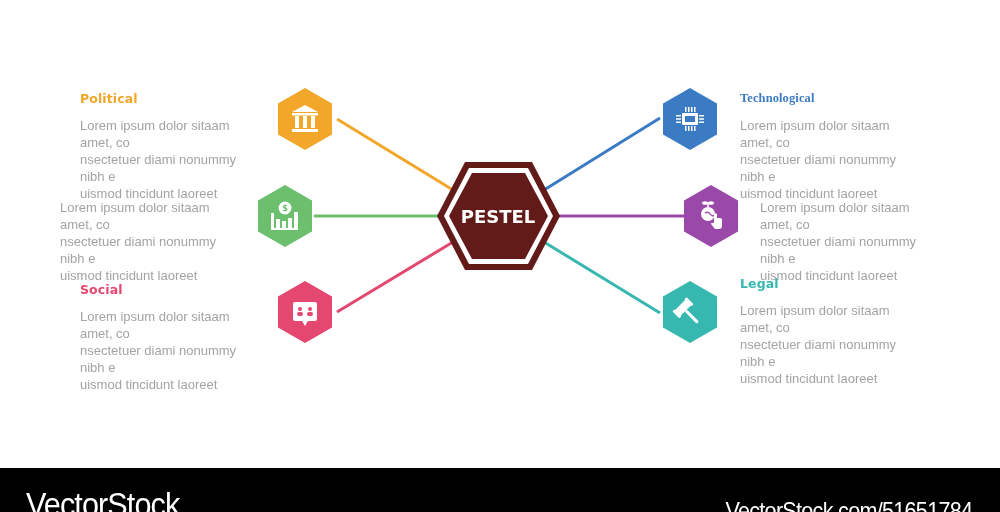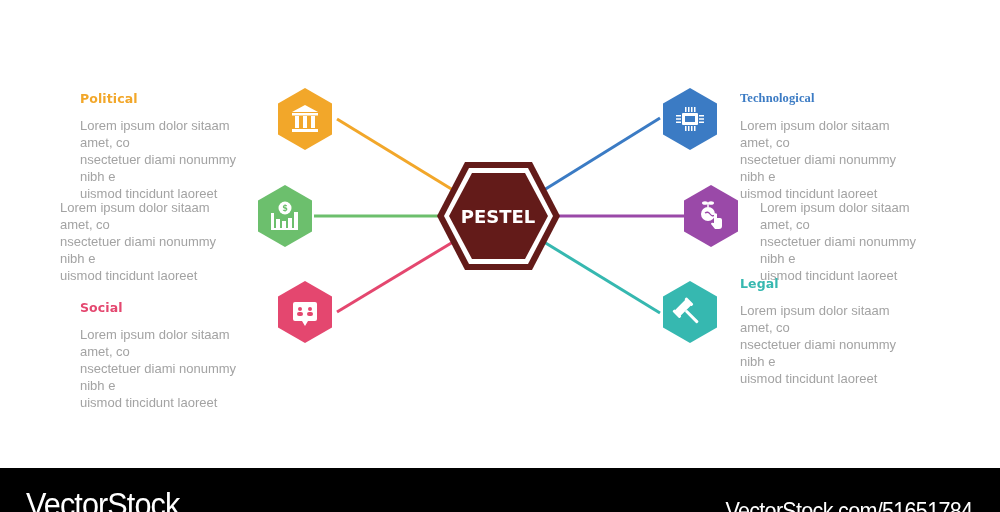--- a/index.html
+++ b/index.html
@@ -123,21 +123,21 @@
     <div class="title" style="color:#f2a72a;">Political</div>
     <div class="desc">Lorem ipsum dolor sitaam amet, co
 nsectetuer diami nonummy  nibh e
 uismod tincidunt laoreet</div>
   </div>
   <div class="block left" style="left:60px; top:188px;">
     <div class="desc">Lorem ipsum dolor sitaam amet, co
 nsectetuer diami nonummy  nibh e
 uismod tincidunt laoreet</div>
   </div>
-  <div class="block left" style="left:80px; top:300px;">
+  <div class="block left" style="left:80px; top:282px;">
     <div class="title" style="color:#e4476f;">Social</div>
     <div class="desc">Lorem ipsum dolor sitaam amet, co
 nsectetuer diami nonummy  nibh e
 uismod tincidunt laoreet</div>
   </div>
 
   <div class="block right" style="left:740px; top:91px;">
     <div class="title" style="color:#3b7bc4;font-family:Liberation Serif, serif;">Technological</div>
     <div class="desc">Lorem ipsum dolor sitaam amet, co
 nsectetuer diami nonummy  nibh e

